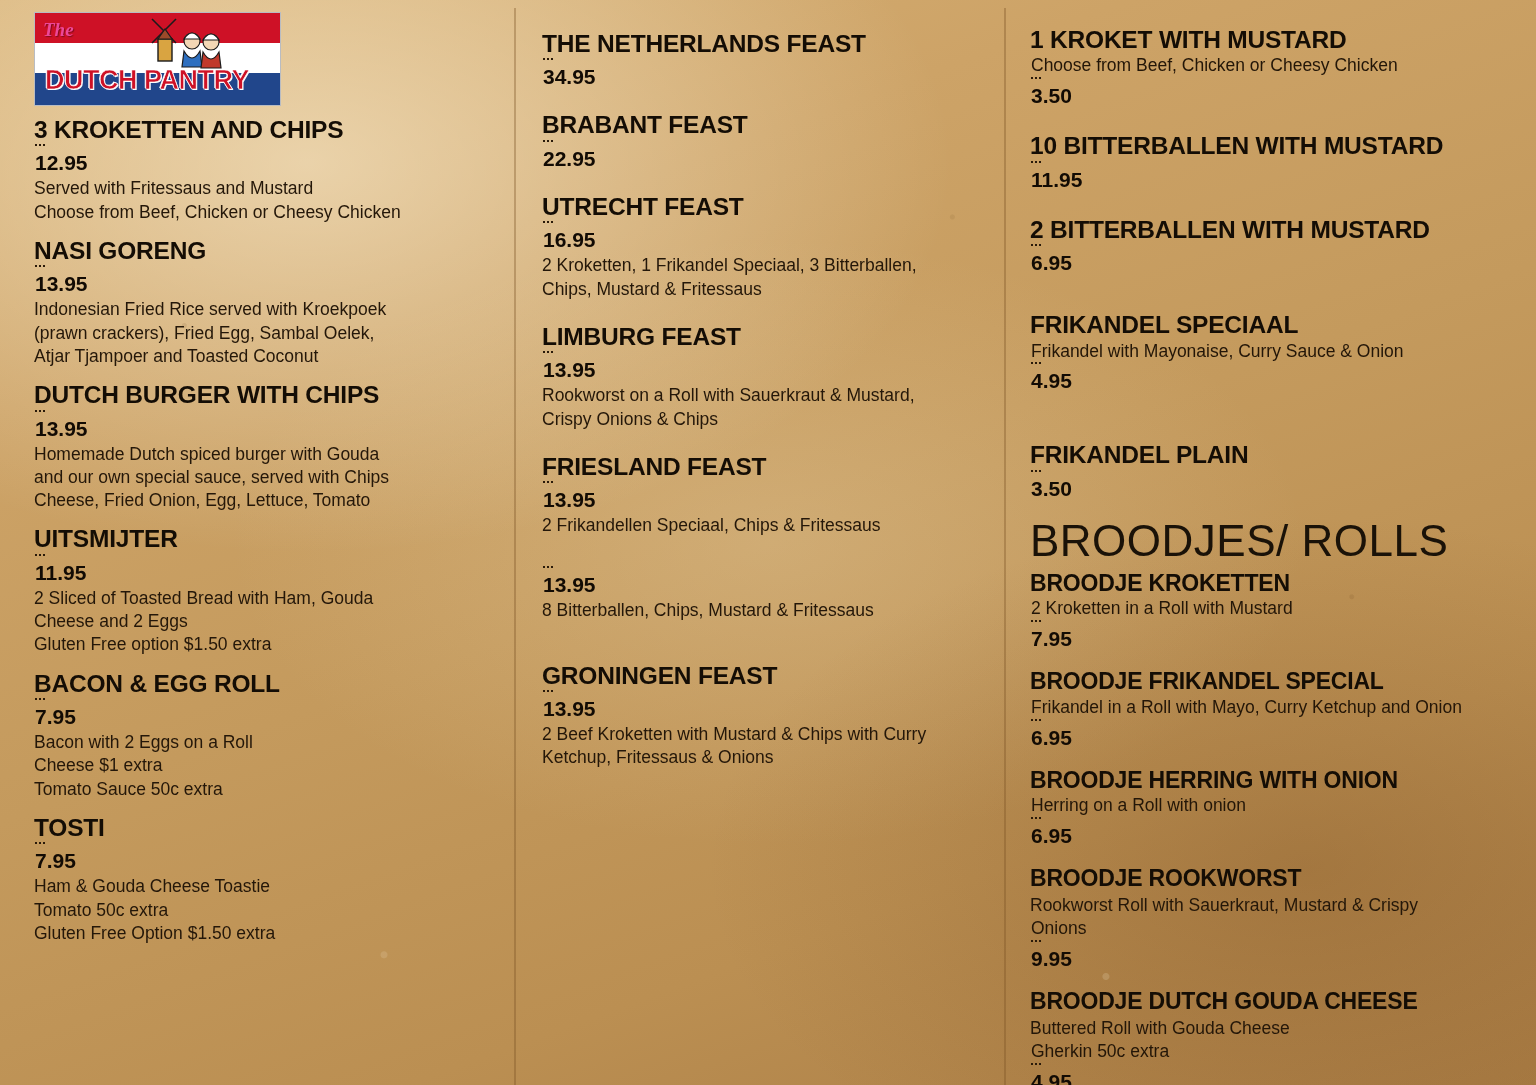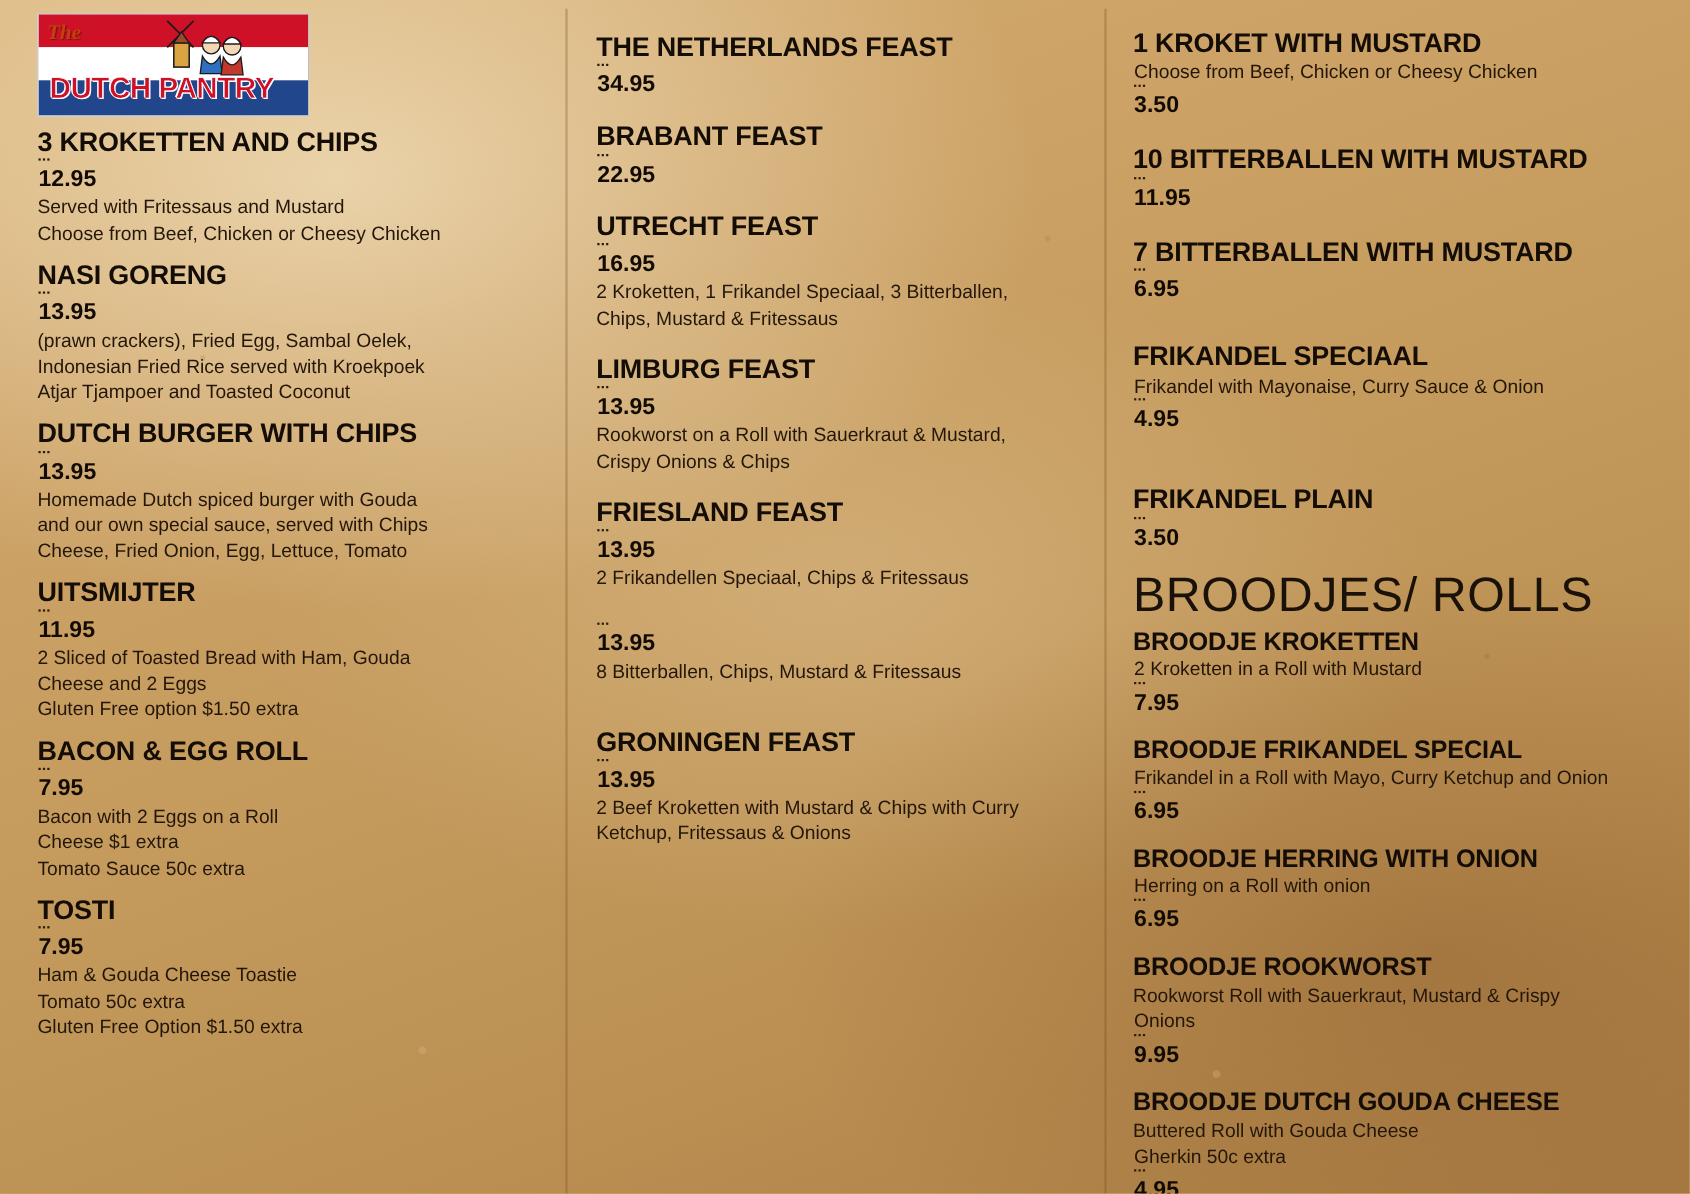--- a/index.html
+++ b/index.html
@@ -66,21 +66,21 @@
   }
   .logo .flag-blue {
     position: absolute; left: 0; top: 60px; width: 245px; height: 32px; background: #21468b;
   }
   .logo .the {
     position: absolute; left: 8px; top: 6px;
     font-family: "Liberation Serif", serif;
     font-style: italic;
     font-weight: bold;
     font-size: 19px;
-    color: #c2410c;
+    color: #ec4899;
     text-shadow: 1px 1px 1px rgba(0,0,0,.35);
   }
   .logo .wordmark {
     position: absolute; left: 10px; top: 52px;
     font-family: "Liberation Sans", sans-serif;
     font-weight: bold;
     font-size: 27px;
     letter-spacing: -0.5px;
     color: #ce1126;
     -webkit-text-stroke: 0.6px #ffffff;
@@ -200,22 +200,22 @@
     </div>
 
     <div class="item">
       <div class="item-name">NASI GORENG</div>
       <div class="dotrow">
         <span class="lead"></span>
         <span class="dots"></span>
         <span class="price">13.95</span>
       </div>
       <div class="desc">
+        <span class="line">Indonesian Fried Rice served with Kroekpoek</span>
         <span class="line">(prawn crackers), Fried Egg, Sambal Oelek,</span>
-        <span class="line">Indonesian Fried Rice served with Kroekpoek</span>
         <span class="line">Atjar Tjampoer and Toasted Coconut</span>
       </div>
     </div>
 
     <div class="item">
       <div class="item-name">DUTCH BURGER WITH CHIPS</div>
       <div class="dotrow">
         <span class="lead"></span>
         <span class="dots"></span>
         <span class="price">13.95</span>
@@ -366,21 +366,21 @@
     <div class="item" style="margin-top:24px;">
       <div class="item-name">10 BITTERBALLEN WITH MUSTARD</div>
       <div class="dotrow">
         <span class="lead"></span>
         <span class="dots"></span>
         <span class="price">11.95</span>
       </div>
     </div>
 
     <div class="item" style="margin-top:24px;">
-      <div class="item-name">7 BITTERBALLEN WITH MUSTARD</div>
+      <div class="item-name">2 BITTERBALLEN WITH MUSTARD</div>
       <div class="dotrow">
         <span class="lead"></span>
         <span class="dots"></span>
         <span class="price">6.95</span>
       </div>
     </div>
 
     <div class="item" style="margin-top:36px;">
       <div class="item-name">FRIKANDEL SPECIAAL</div>
       <div class="dotrow">

